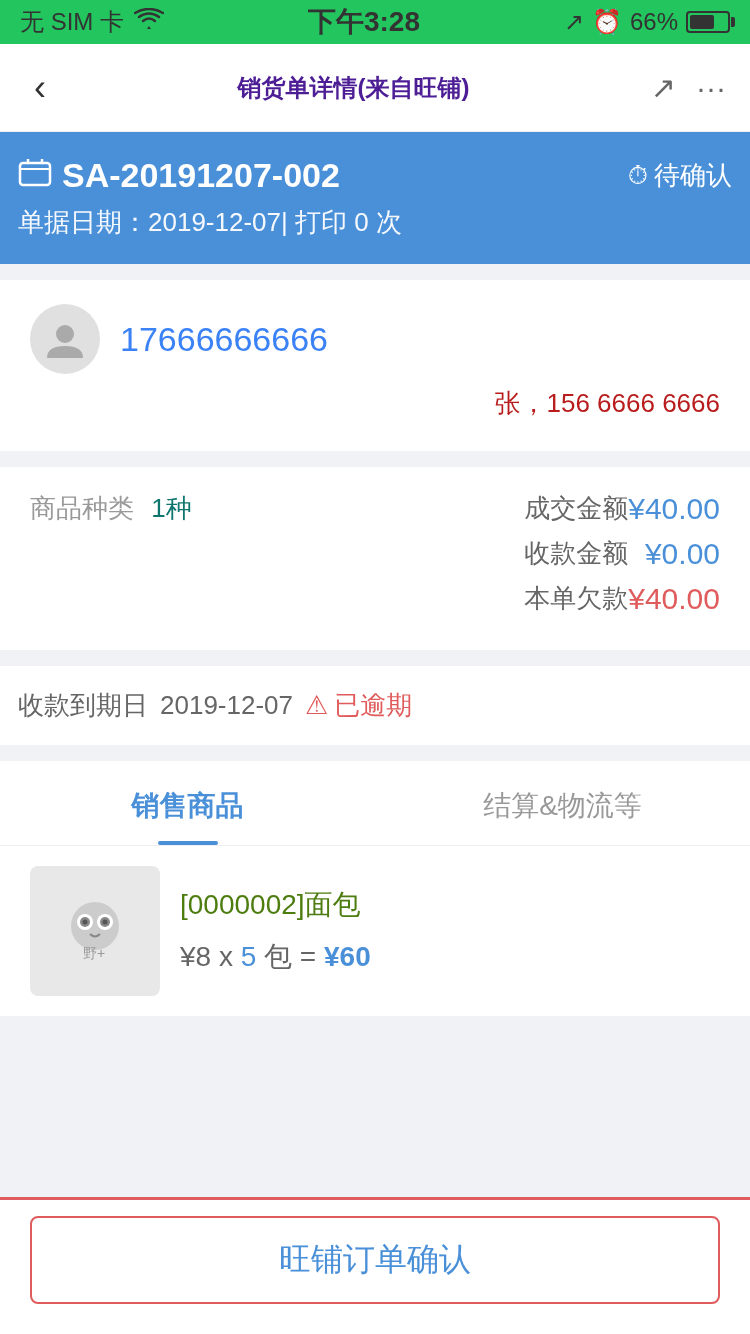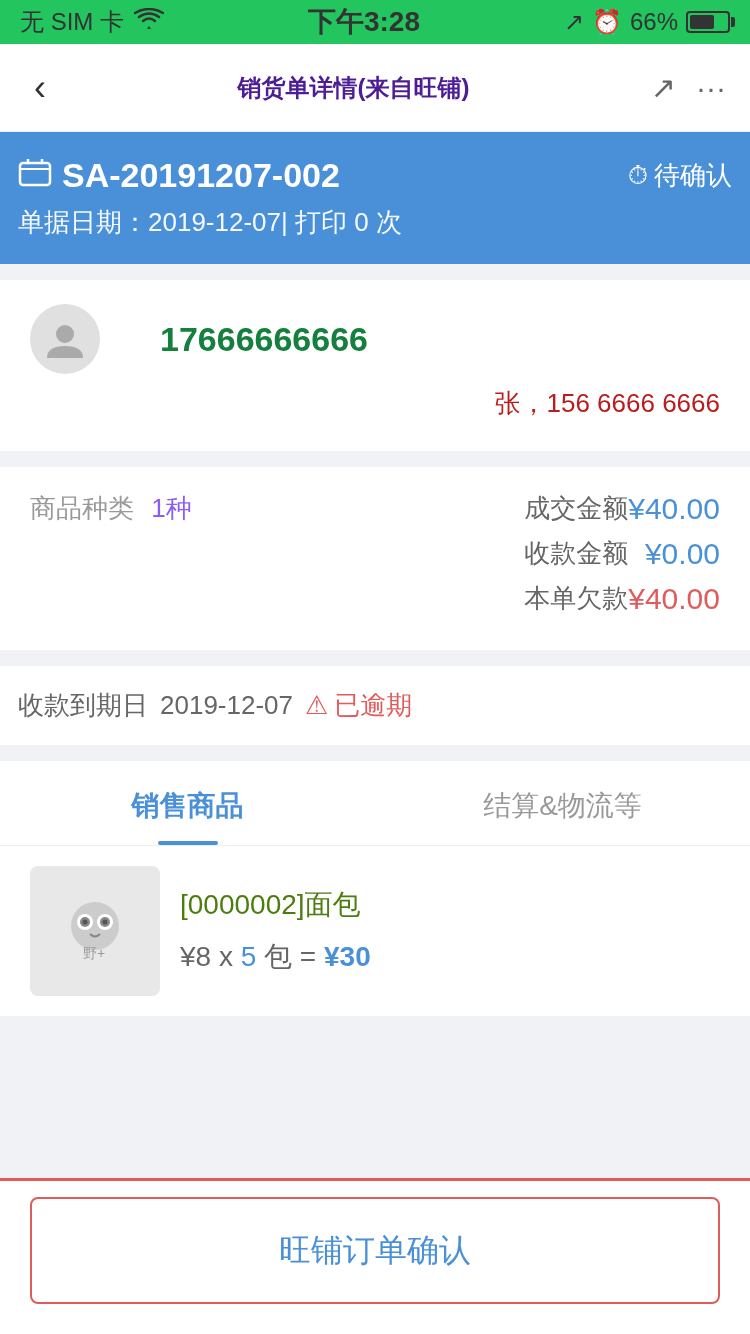--- a/index.html
+++ b/index.html
@@ -118,23 +118,22 @@
       height: 70px;
       border-radius: 50%;
       background: #e0e0e0;
       display: flex;
       align-items: center;
       justify-content: center;
       flex-shrink: 0;
     }
     .customer-name {
       font-size: 34px;
-      font-weight: 700;
-      color: #15803d;
-      margin-left: 40px;
+      font-weight: 400;
+      color: #3b82f6;
     }
     .customer-sub {
       color: #b91c1c;
       font-size: 26px;
       margin-bottom: 6px;
       text-align: right;
     }
     .customer-meta {
       display: flex;
       gap: 60px;
@@ -150,21 +149,21 @@
       padding: 24px 30px;
       margin-bottom: 16px;
     }
     .summary-row {
       display: flex;
       justify-content: space-between;
       align-items: flex-start;
     }
     .summary-left { font-size: 26px; color: #666; }
     .summary-label { color: #999; margin-right: 10px; }
-    .summary-val { color: #8b5cf6; }
+    .summary-val { color: #0f766e; }
     .summary-right { text-align: right; }
     .amount-row {
       display: flex;
       justify-content: space-between;
       align-items: flex-end;
       margin-bottom: 10px;
       font-size: 26px;
     }
     .amount-label { color: #666; }
     .amount-val-blue { color: #4A90D9; font-size: 30px; font-weight: 500; }
@@ -268,21 +267,21 @@
       position: fixed;
       bottom: 0;
       left: 0;
       width: 750px;
       background: #fff;
       padding: 16px 30px 30px;
       border-top: 3px solid #E05C5C;
     }
     .confirm-btn {
       width: 100%;
-      height: 107px;
+      height: 88px;
       background: #fff;
       border: 2px solid #E05C5C;
       border-radius: 8px;
       font-size: 32px;
       color: #4A90D9;
       font-weight: 500;
       cursor: pointer;
       display: flex;
       align-items: center;
       justify-content: center;
@@ -414,21 +413,21 @@
         </svg>
       </div>
       <div class="product-info">
         <div class="product-name">[0000002]面包</div>
         <div class="product-price">
           <span>¥8</span>
           <span> x </span>
           <span class="qty-highlight">5</span>
           <span>包</span>
           <span> = </span>
-          <span class="price-highlight">¥30</span>
+          <span class="price-highlight">¥60</span>
         </div>
       </div>
     </div>
   </div>
 </div>
 
 <div class="gray-area"></div>
 
 <div class="bottom-bar">
   <button class="confirm-btn">旺铺订单确认</button>

